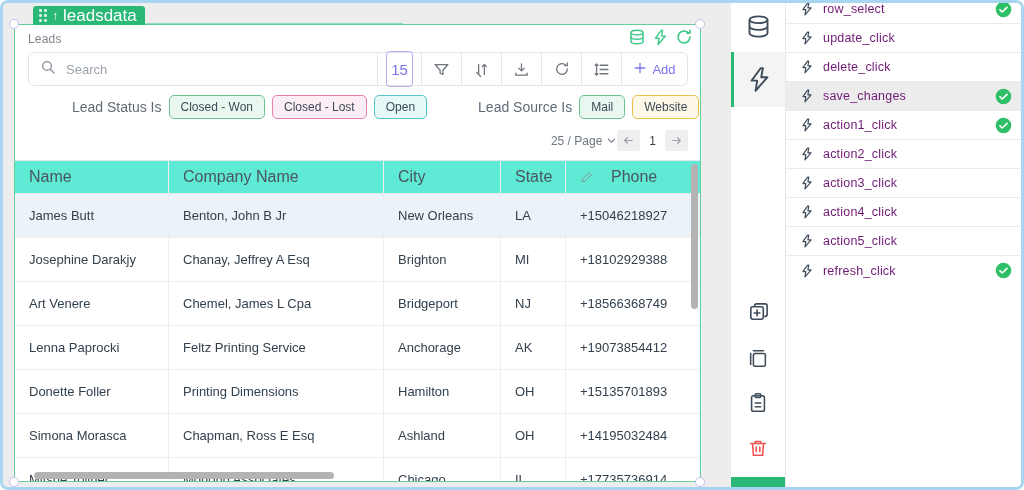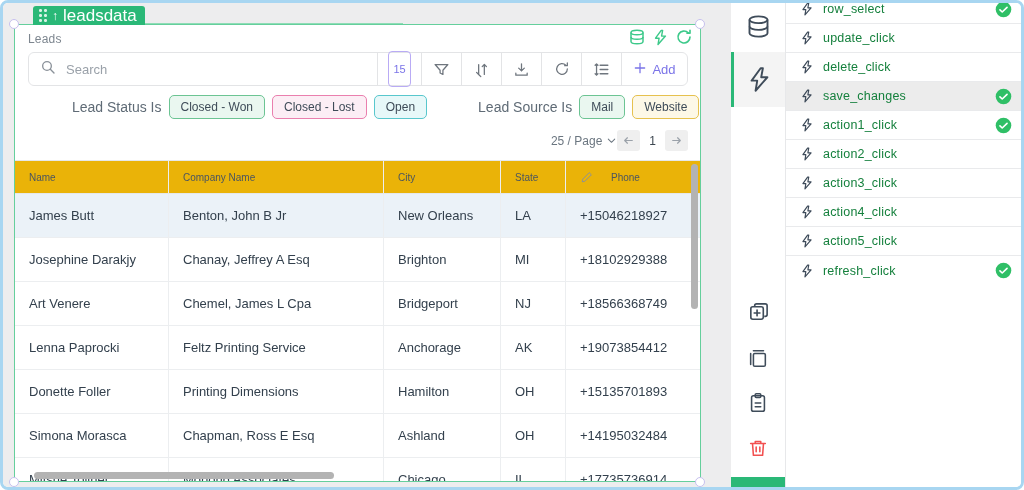--- a/index.html
+++ b/index.html
@@ -26,21 +26,21 @@
   .status-icons svg { display:block; }
 
   .winner { padding:7px 12px 0 13px; }
   .wtitle { font-size:12px; color:#7d868f; letter-spacing:.2px; margin-bottom:6px; }
 
   .searchbar { height:34px; border:1px solid #e3e4e6; border-radius:6px; display:flex; align-items:center; background:#fff; }
   .search-left { display:flex; align-items:center; gap:10px; padding-left:11px; flex:1; }
   .search-ph { font-size:13px; color:#9aa1a9; }
   .tbtn { height:100%; display:flex; align-items:center; justify-content:center; border-left:1px solid #e3e4e6; width:40px; cursor:pointer; }
   .tbtn.badge-cell { width:44px; }
-  .size-badge { min-width:22px; height:36px; border:1px solid #b9abf5; border-radius:4px; color:#7b74e8; font-size:11px; display:flex; align-items:center; justify-content:center; padding:16px 4px; }
+  .size-badge { min-width:22px; height:36px; border:1px solid #b9abf5; border-radius:4px; color:#7b74e8; font-size:15px; display:flex; align-items:center; justify-content:center; padding:16px 4px; }
   .tbtn.add { width:66px; color:#7b74e8; font-size:13px; gap:5px; }
 
   .filters { display:flex; align-items:center; gap:7px; margin-top:9px; flex-wrap:nowrap; }
   .fl-label { font-size:14px; color:#5f6b76; white-space:nowrap;margin-left:44px; }
   .chip { font-size:12px; color:#3e4b58; padding:4px 11px; border-radius:5px; border:1.5px solid; white-space:nowrap; cursor:pointer; }
   .chip.green  { border-color:#6cc493; background:#eaf7f0; }
   .chip.pink   { border-color:#ea7fae; background:#fceef5; }
   .chip.teal   { border-color:#58c7cd; background:#e7f8f9; }
   .chip.yellow { border-color:#e6c14e; background:#fdf8e7; }
   .chip.blue   { border-color:#85abec; background:#ecf2fc; }
@@ -48,42 +48,42 @@
   .pagebar { display:flex; align-items:center; justify-content:flex-end; margin-top:11px; }
   .psize { display:flex; align-items:center; gap:4px; font-size:12px; color:#6b7680; cursor:pointer; }
   .pager { display:flex; align-items:center; gap:9px; }
   .pbtn { width:23px; height:21px; background:#efefef; border-radius:3px; display:flex; align-items:center; justify-content:center; cursor:pointer; }
   .pnum { font-size:12px; color:#3c4650; }
 
   .tablewrap { position:relative; margin:9px -12px 0 -13px; border-top:1px solid #e5e8ea; height:326px; overflow:hidden; }
   .trow { display:grid; grid-template-columns:154px 215px 117px 65px 1fr; }
   .trow > div { padding-left:14px; display:flex; align-items:center; border-right:1px solid #eceef0; overflow:hidden; white-space:nowrap; }
   .trow > div:last-child { border-right:none;gap:12px; }
-  .thead { height:33px; background:#eab308; border-bottom:1px solid #e5e8ea; font-size:10px; color:#4a5560; }
+  .thead { height:33px; background:#5eead4; border-bottom:1px solid #e5e8ea; font-size:16px; color:#4a5560; }
   .tbody-row { height:44px; background:#fff; border-bottom:1px solid #eceef0; font-size:13px; color:#33404d; cursor:pointer; }
   .tbody-row.selected { background:#ebf2f8; }
   .pencil { margin-right:6px; display:flex; }
 
   .vscroll { position:absolute; right:2px; top:3px; width:7px; height:145px; background:#b3b3b3; border-radius:4px; }
   .hscroll { position:absolute; left:19px; bottom:7px; width:300px; height:7px; background:#b3b3b3; border-radius:4px; }
 
   
   .rpanel { flex:1; display:flex; background:#fff; overflow:hidden; }
   .icon-strip { width:55px; flex:none; border-right:1px solid #e7e8ea; display:flex; flex-direction:column; align-items:center; position:relative; }
   .strip-item { width:100%; display:flex; align-items:center; justify-content:center; padding:12px 0; cursor:pointer; color:#3f4c5a; }
   .strip-item.selected { background:#f4f4f4; border-left:3px solid #2ab877; padding:14px 0; }
   .strip-spacer { flex:1; }
   .strip-bottom { display:flex; flex-direction:column; align-items:center; gap:19px; padding-bottom:14px; }
   .strip-bar { width:100%; height:10px; background:#2ab877; }
 
   .event-list { flex:1; margin-top:-8px; }
   .ev-row { height:29px; display:flex; align-items:center; padding:0 9px 0 14px; border-bottom:1px solid #e9eaec; cursor:pointer; }
   .ev-row.highlighted { background:#ececec; }
   .ev-bolt { display:flex; margin-right:9px; }
-  .ev-label { flex:1; font-size:12.5px; color:#15803d; letter-spacing:.2px; }
+  .ev-label { flex:1; font-size:12.5px; color:#701a75; letter-spacing:.2px; }
   .ev-check { display:flex; }
 </style>
 </head>
 <body>
 
 <div class="frame">
 
   <div class="canvas">
 
     <div class="widget-label">

